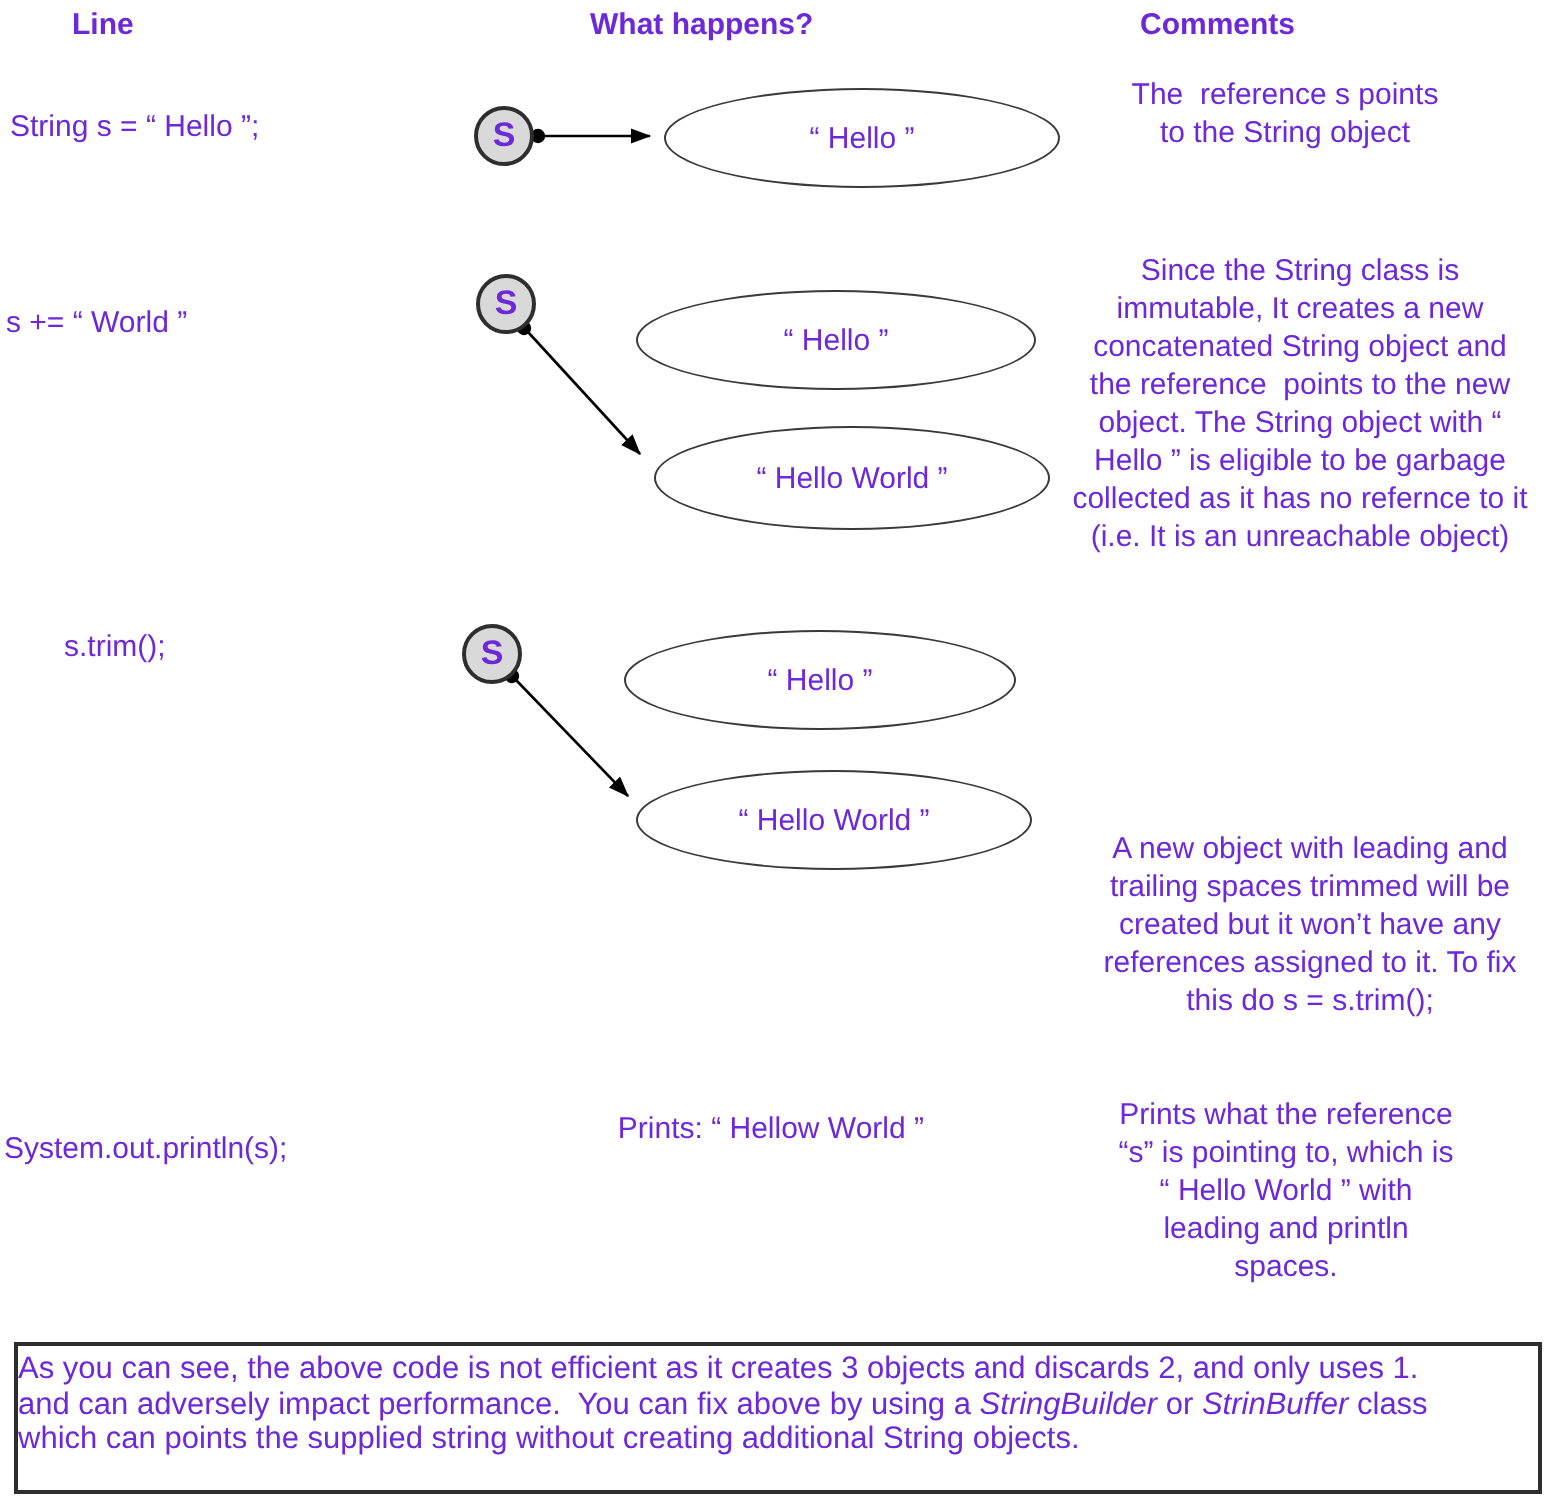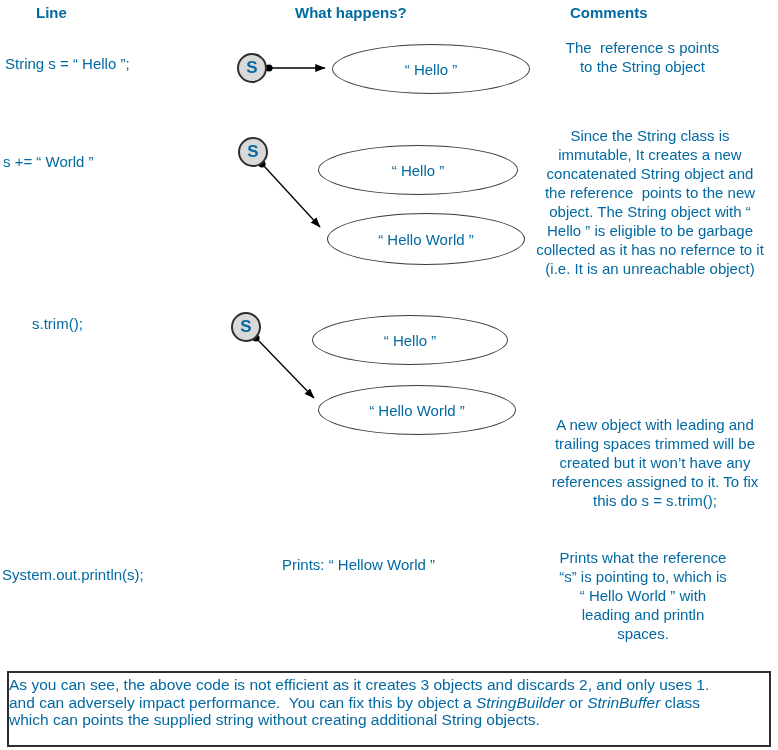--- a/index.html
+++ b/index.html
@@ -3,21 +3,21 @@
 <meta charset="utf-8">
 <style>
   * { margin: 0; padding: 0; box-sizing: border-box; }
   html, body { background: #ffffff; }
   .canvas {
     position: relative;
     width: 778px;
     height: 750px;
     background: #ffffff;
     font-family: "Liberation Sans", sans-serif;
-    color: #0369a1;
+    color: #6d28d9;
     overflow: hidden;
   }
   .abs { position: absolute; }
   .hdr {
     font-weight: bold;
     font-size: 15px;
     white-space: nowrap;
   }
   .hdr.center { text-align: left; }
   .code {
@@ -48,21 +48,21 @@
     font-size: 17px;
   }
   .comment {
     font-size: 15px;
     line-height: 19px;
     text-align: center;
     white-space: pre-wrap;
   }
   .prints {
     font-size: 15px;
-    text-align: left;
+    text-align: right;
     white-space: pre;
   }
   .arrow-layer {
     position: absolute;
     left: 0; top: 0;
     width: 778px; height: 750px;
     pointer-events: none;
   }
   .footer-box {
     position: absolute;
@@ -157,17 +157,17 @@
   <div class="abs code" style="left:2px; top:566px;">System.out.println(s);</div>
   <div class="abs prints" style="left:282px; top:556px; width:180px;">Prints: “ Hellow World ”</div>
   <div class="abs comment" style="left:533px; top:548px; width:220px;">Prints what the reference
 “s” is pointing to, which is
 “ Hello World ” with
 leading and println
 spaces.</div>
 
   <div class="footer-box">
     <div class="footer-line">As you can see, the above code is not efficient as it creates 3 objects and discards 2, and only uses 1.</div>
-    <div class="footer-line"><span>and can adversely impact performance.  You can fix this by object a </span><span class="ital">StringBuilder</span><span> or </span><span class="ital">StrinBuffer</span><span> class</span></div>
+    <div class="footer-line"><span>and can adversely impact performance.  You can fix above by using a </span><span class="ital">StringBuilder</span><span> or </span><span class="ital">StrinBuffer</span><span> class</span></div>
     <div class="footer-line">which can points the supplied string without creating additional String objects.</div>
   </div>
 
 </div>
 
 </body></html>

